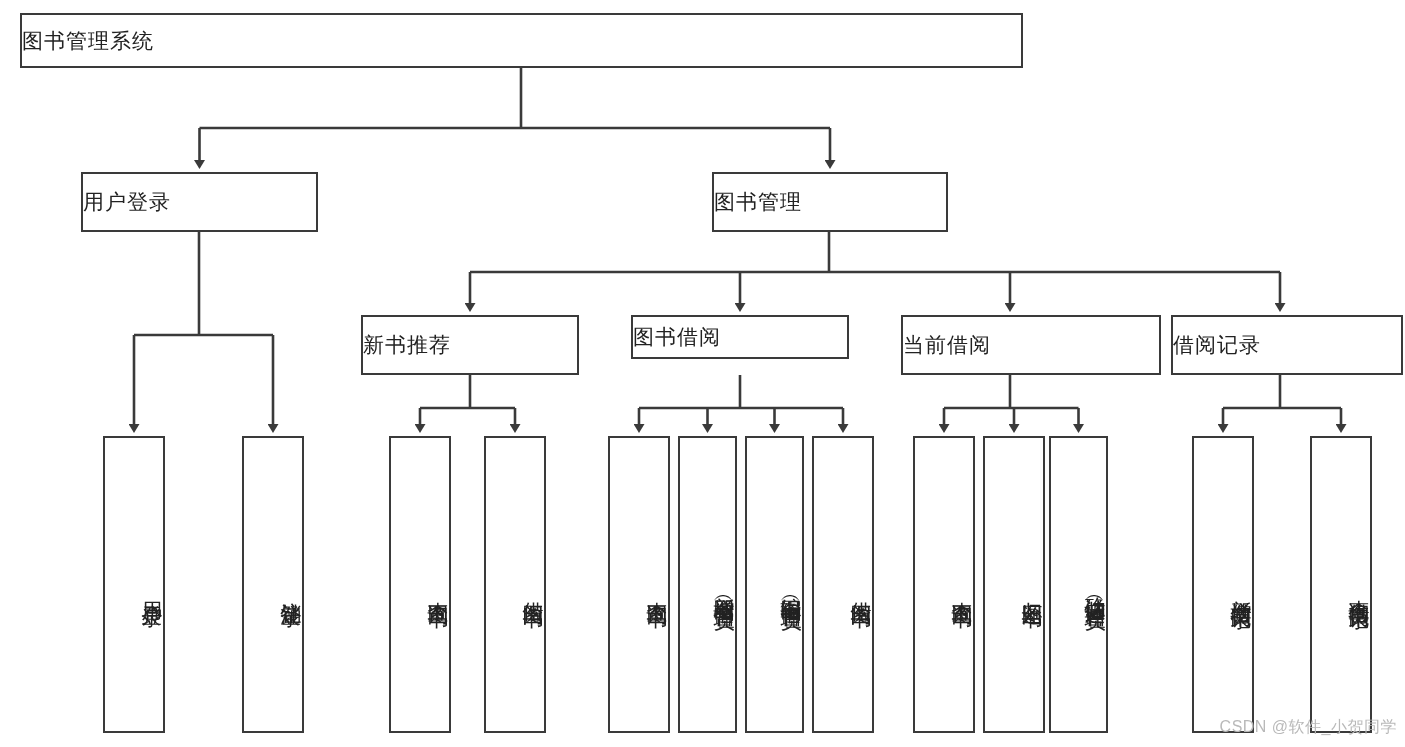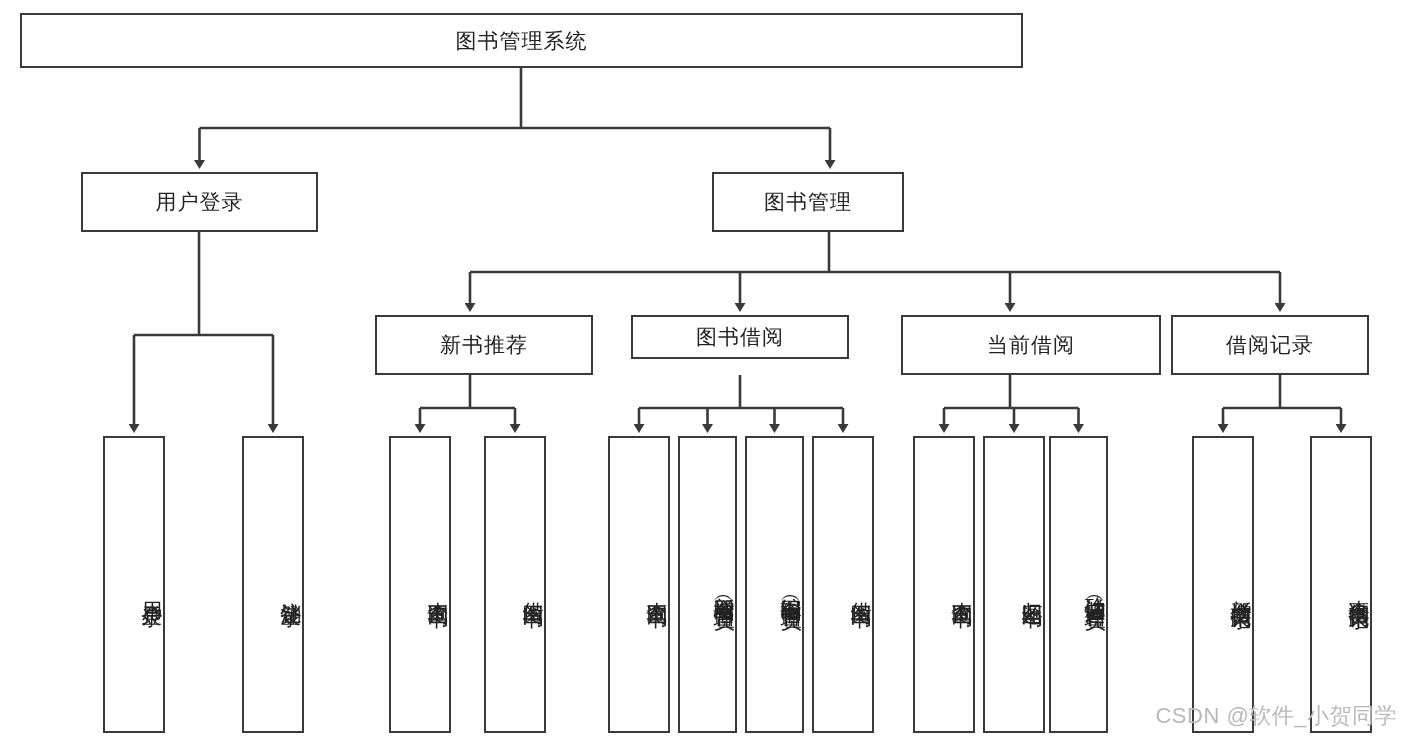--- a/index.html
+++ b/index.html
@@ -24,21 +24,21 @@
     width: 1405px;
     height: 747px;
   }
   .node {
     position: absolute;
     box-sizing: border-box;
     border: 2px solid #3a3a3a;
     background: #ffffff;
     display: flex;
     align-items: center;
-    justify-content: center;
+    justify-content: flex-start;
     color: #222222;
     z-index: 2;
   }
   .node.h {
     font-size: 21px;
     letter-spacing: 1px;
     white-space: nowrap;
   }
   .node.v {
     writing-mode: vertical-rl;
@@ -53,22 +53,22 @@
   .node .lbl {
     display: block;
   }
   .node.v .lbl {
     writing-mode: vertical-rl;
     text-orientation: upright;
   }
   #watermark {
     position: absolute;
     right: 8px;
-    bottom: 16px;
-    font-size: 22px;
+    bottom: 9px;
+    font-size: 16px;
     color: #b9b9b9;
     z-index: 5;
     white-space: nowrap;
     letter-spacing: 0.5px;
   }
 </style>
 </head>
 <body>
 
 <div id="canvas">
@@ -116,33 +116,33 @@
       </g>
   </svg>
 
   <div id="nodes-layer">
       <div class="node h" style="left: 20px; top: 13px; width: 1003px; height: 55px;">
         <span class="lbl">图书管理系统</span>
       </div>
       <div class="node h" style="left: 81px; top: 172px; width: 237px; height: 60px;">
         <span class="lbl">用户登录</span>
       </div>
-      <div class="node h" style="left: 712px; top: 172px; width: 192px; height: 60px;">
+      <div class="node h" style="left: 712px; top: 172px; width: 236px; height: 60px;">
         <span class="lbl">图书管理</span>
       </div>
-      <div class="node h" style="left: 361px; top: 315px; width: 218px; height: 60px; margin-left: 14px;">
+      <div class="node h" style="left: 361px; top: 315px; width: 218px; height: 60px;">
         <span class="lbl">新书推荐</span>
       </div>
       <div class="node h" style="left: 631px; top: 315px; width: 218px; height: 44px;">
         <span class="lbl">图书借阅</span>
       </div>
       <div class="node h" style="left: 901px; top: 315px; width: 260px; height: 60px;">
         <span class="lbl">当前借阅</span>
       </div>
-      <div class="node h" style="left: 1171px; top: 315px; width: 198px; height: 60px;">
+      <div class="node h" style="left: 1171px; top: 315px; width: 232px; height: 60px;">
         <span class="lbl">借阅记录</span>
       </div>
       <div class="node v" style="left: 103px; top: 436px; width: 62px; height: 297px;">
         <span class="lbl">用户登录</span>
       </div>
       <div class="node v" style="left: 242px; top: 436px; width: 62px; height: 297px;">
         <span class="lbl">注销登录</span>
       </div>
       <div class="node v" style="left: 389px; top: 436px; width: 62px; height: 297px;">
         <span class="lbl">查询图书</span>

